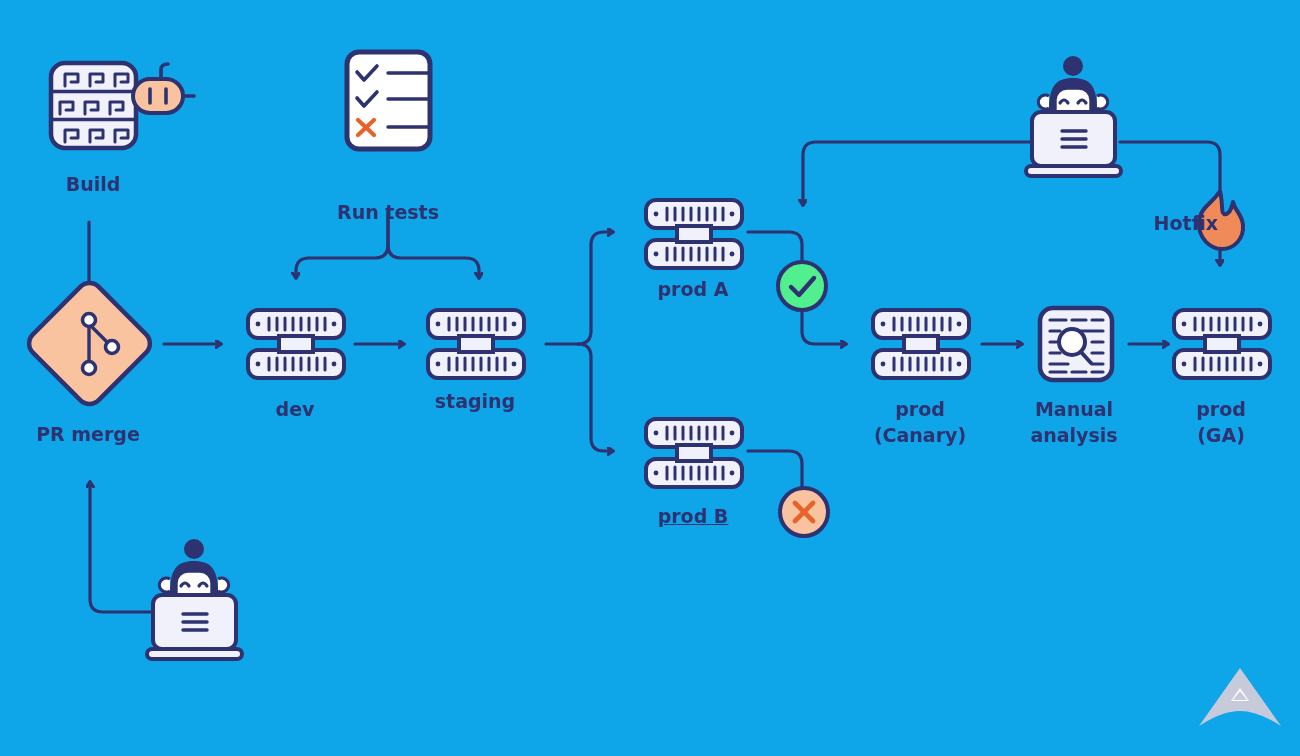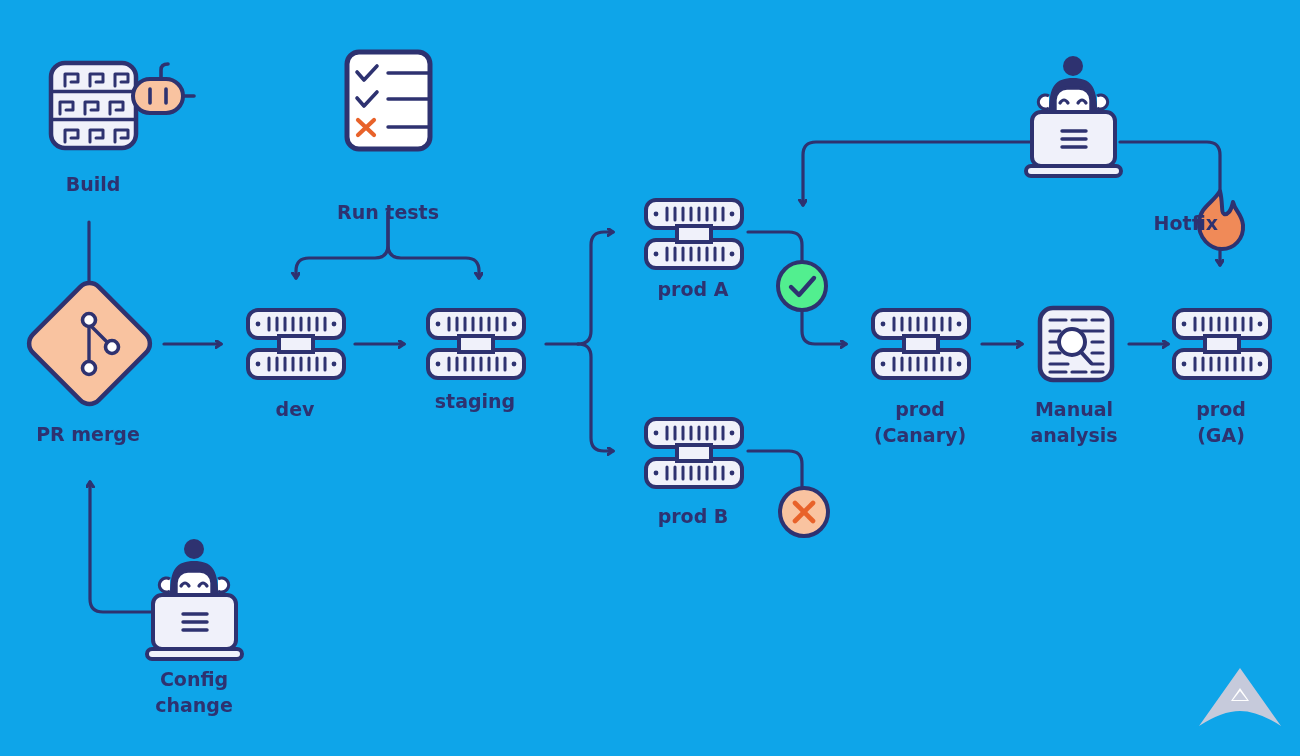--- a/index.html
+++ b/index.html
@@ -371,24 +371,22 @@
       <path d="M1240 691 L1247 700 L1233 700 Z" fill="#c6cadb"></path>
     </g>
   </svg>
 
   <div class="lbl" style="left:33px;  top:171px; width:120px;">Build</div>
   <div class="lbl" style="left:308px; top:171px; width:160px;margin-top:28px;">Run tests</div>
   <div class="lbl" style="left:8px;   top:421px; width:160px;">PR merge</div>
   <div class="lbl" style="left:235px; top:396px; width:120px;">dev</div>
   <div class="lbl" style="left:405px; top:388px; width:140px;">staging</div>
   <div class="lbl" style="left:628px; top:276px; width:130px;">prod A</div>
-  <div class="lbl" style="left:628px; top:503px; width:130px;">prod B</div>
+  <div class="lbl" style="left:628px; top:503px; width:130px;text-decoration:underline;">prod B</div>
   <div class="lbl" style="left:845px; top:396px; width:150px;">prod
 (Canary)</div>
   <div class="lbl" style="left:999px; top:396px; width:150px;">Manual
 analysis</div>
   <div class="lbl" style="left:1151px;top:396px; width:140px;">prod
 (GA)</div>
-  <div class="lbl" style="left:124px; top:666px; width:140px;">Config
-change</div>
   <div class="lbl" style="left:1098px;top:210px; width:120px; text-align:right;">Hotfix</div>
 
 </div>
 
 </body></html>

